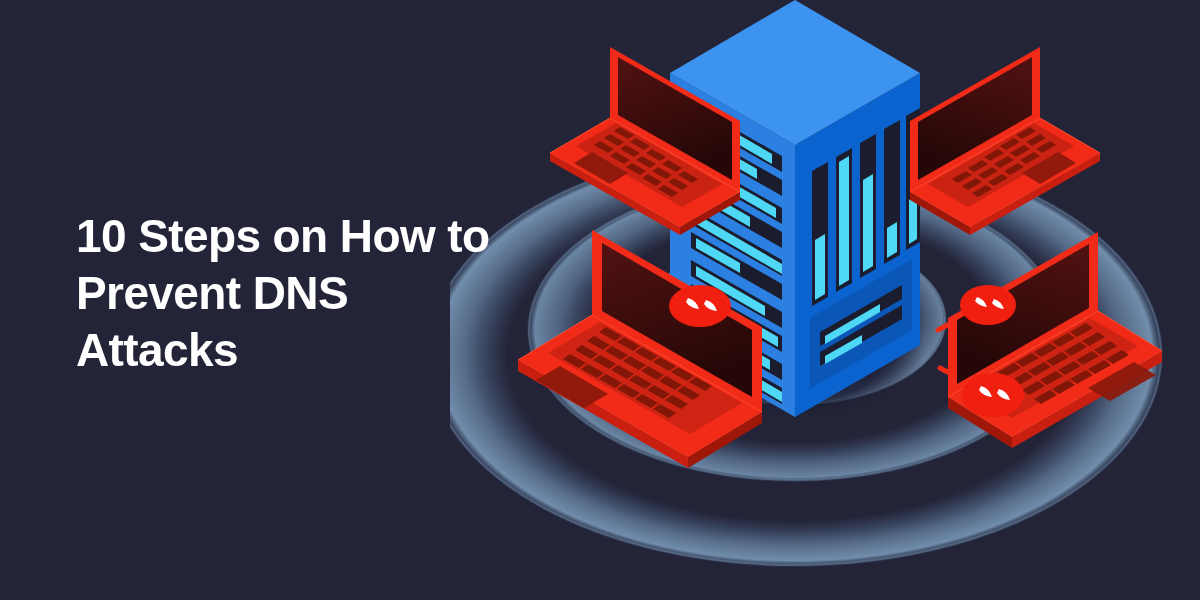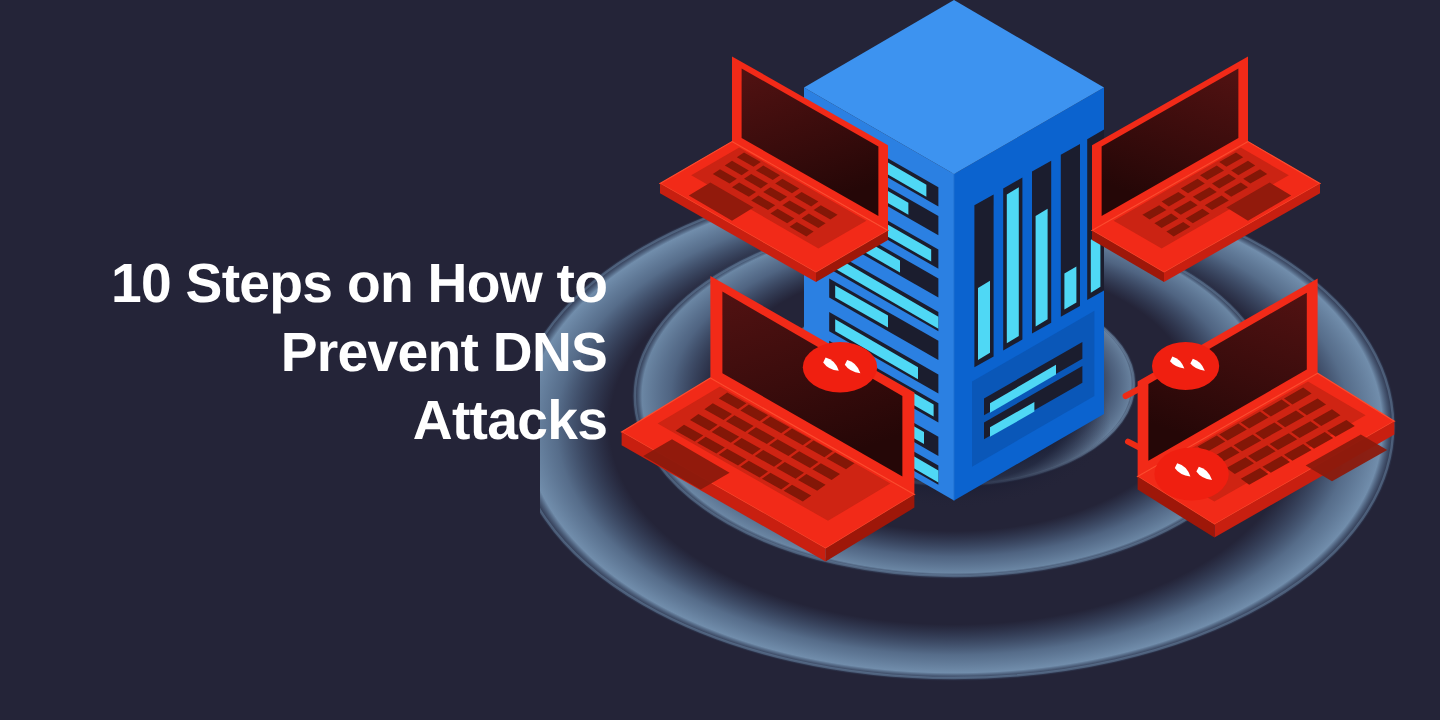--- a/index.html
+++ b/index.html
@@ -10,21 +10,20 @@
   }
   * { box-sizing: border-box; }
 
   .banner {
     position: relative;
     width: 1200px;
     height: 600px;
     overflow: hidden;
     background: #242438;
     font-family: "Liberation Sans", sans-serif;
-    text-align: right;
   }
 
   
   .headline-wrap {
     position: absolute;
     left: 76px;
     top: 208px;
     width: 430px;
     z-index: 40;
   }

